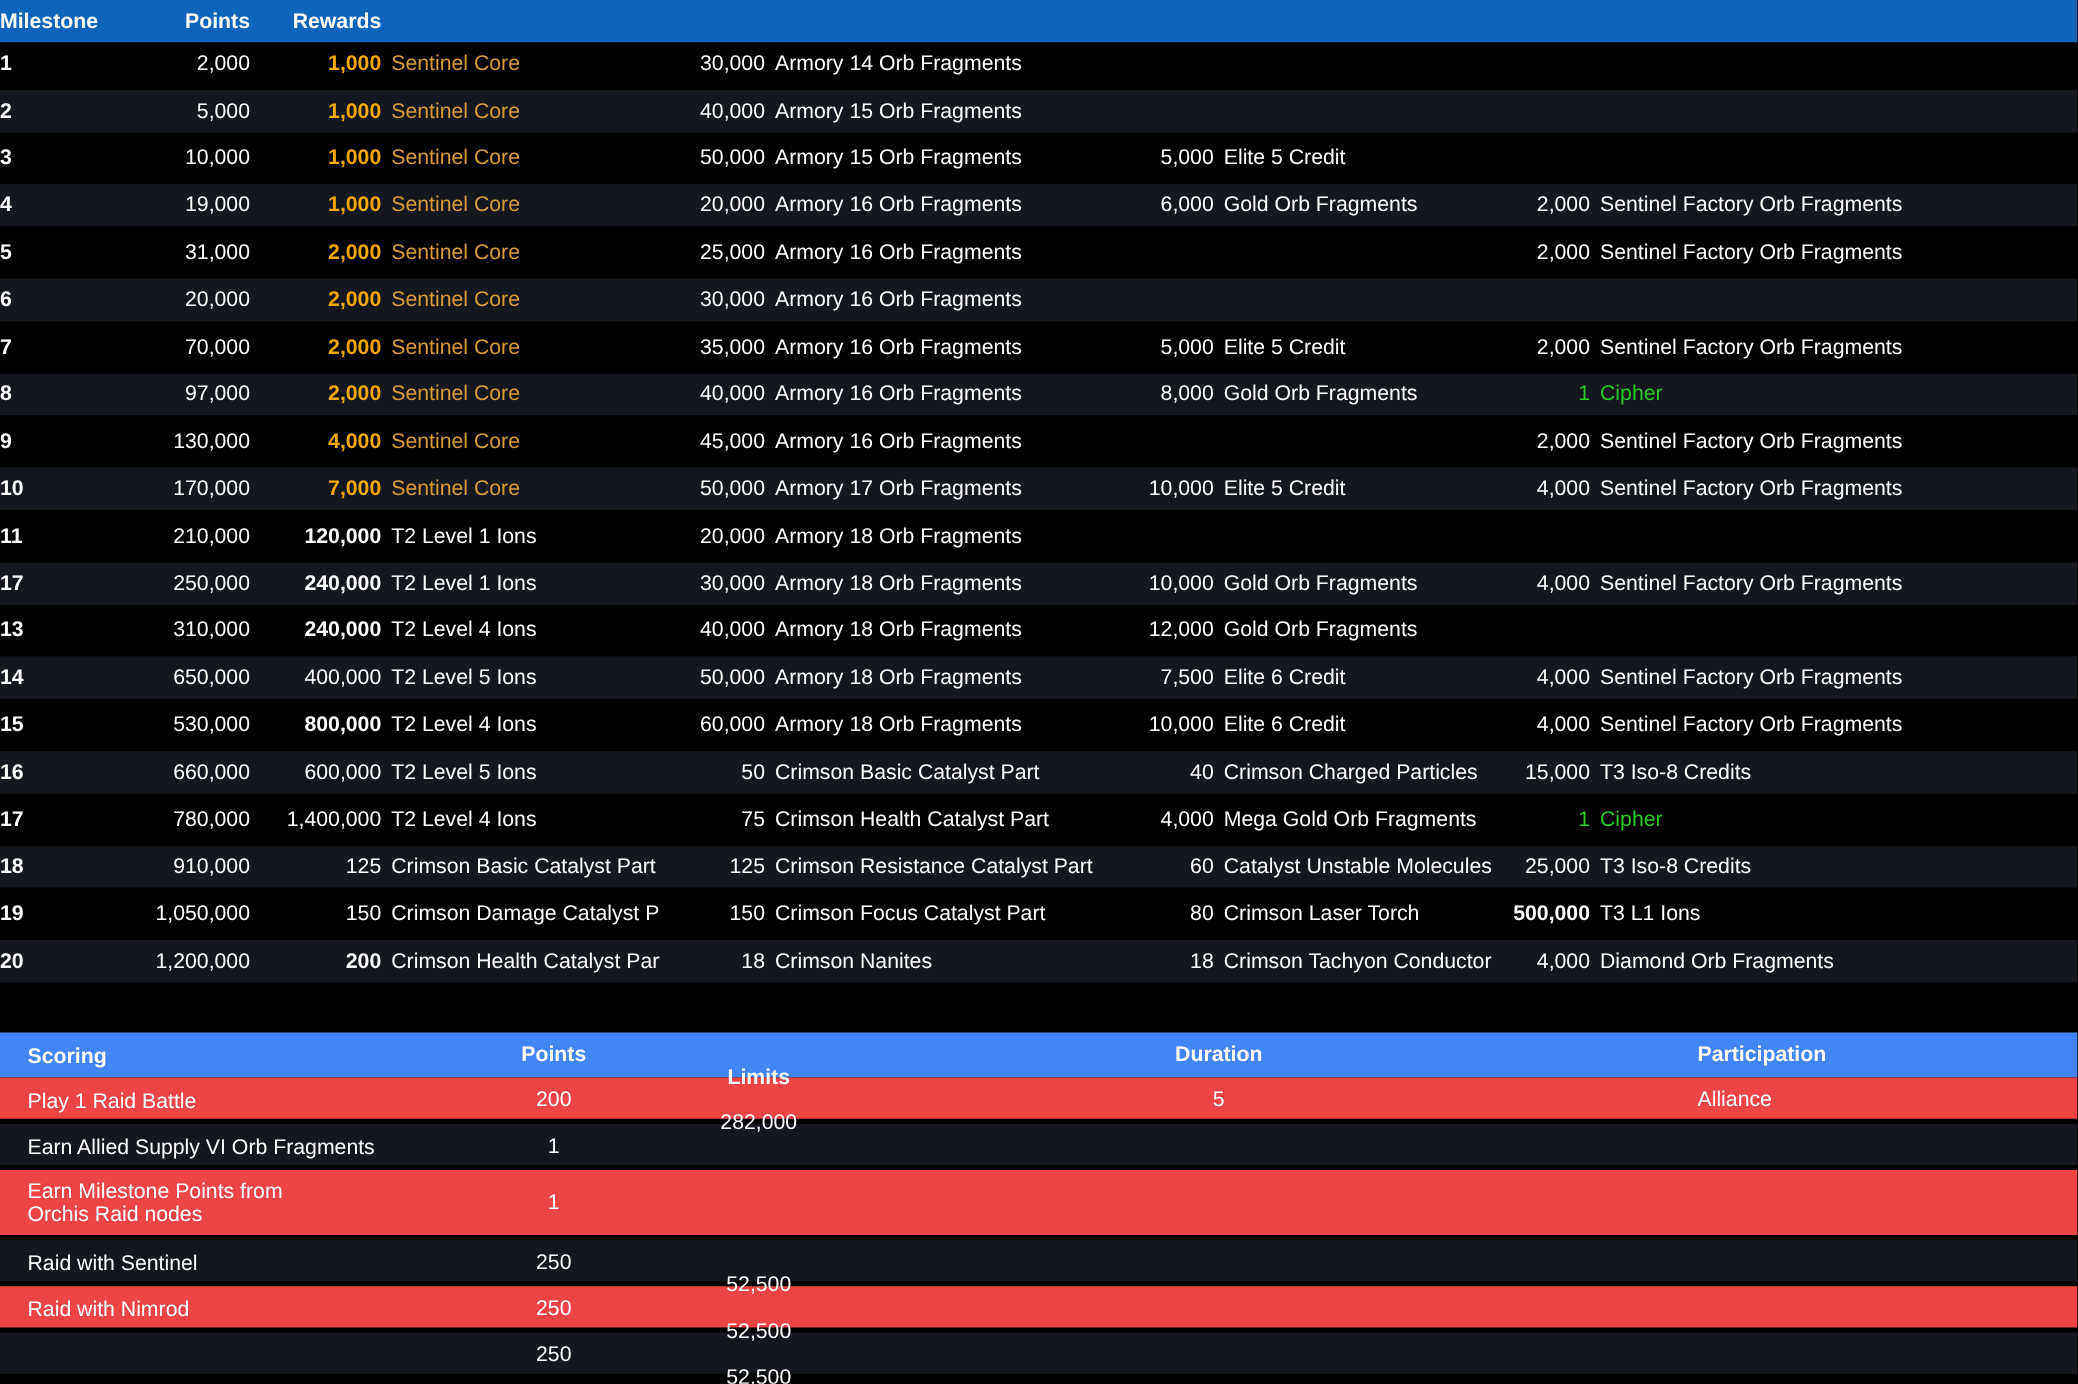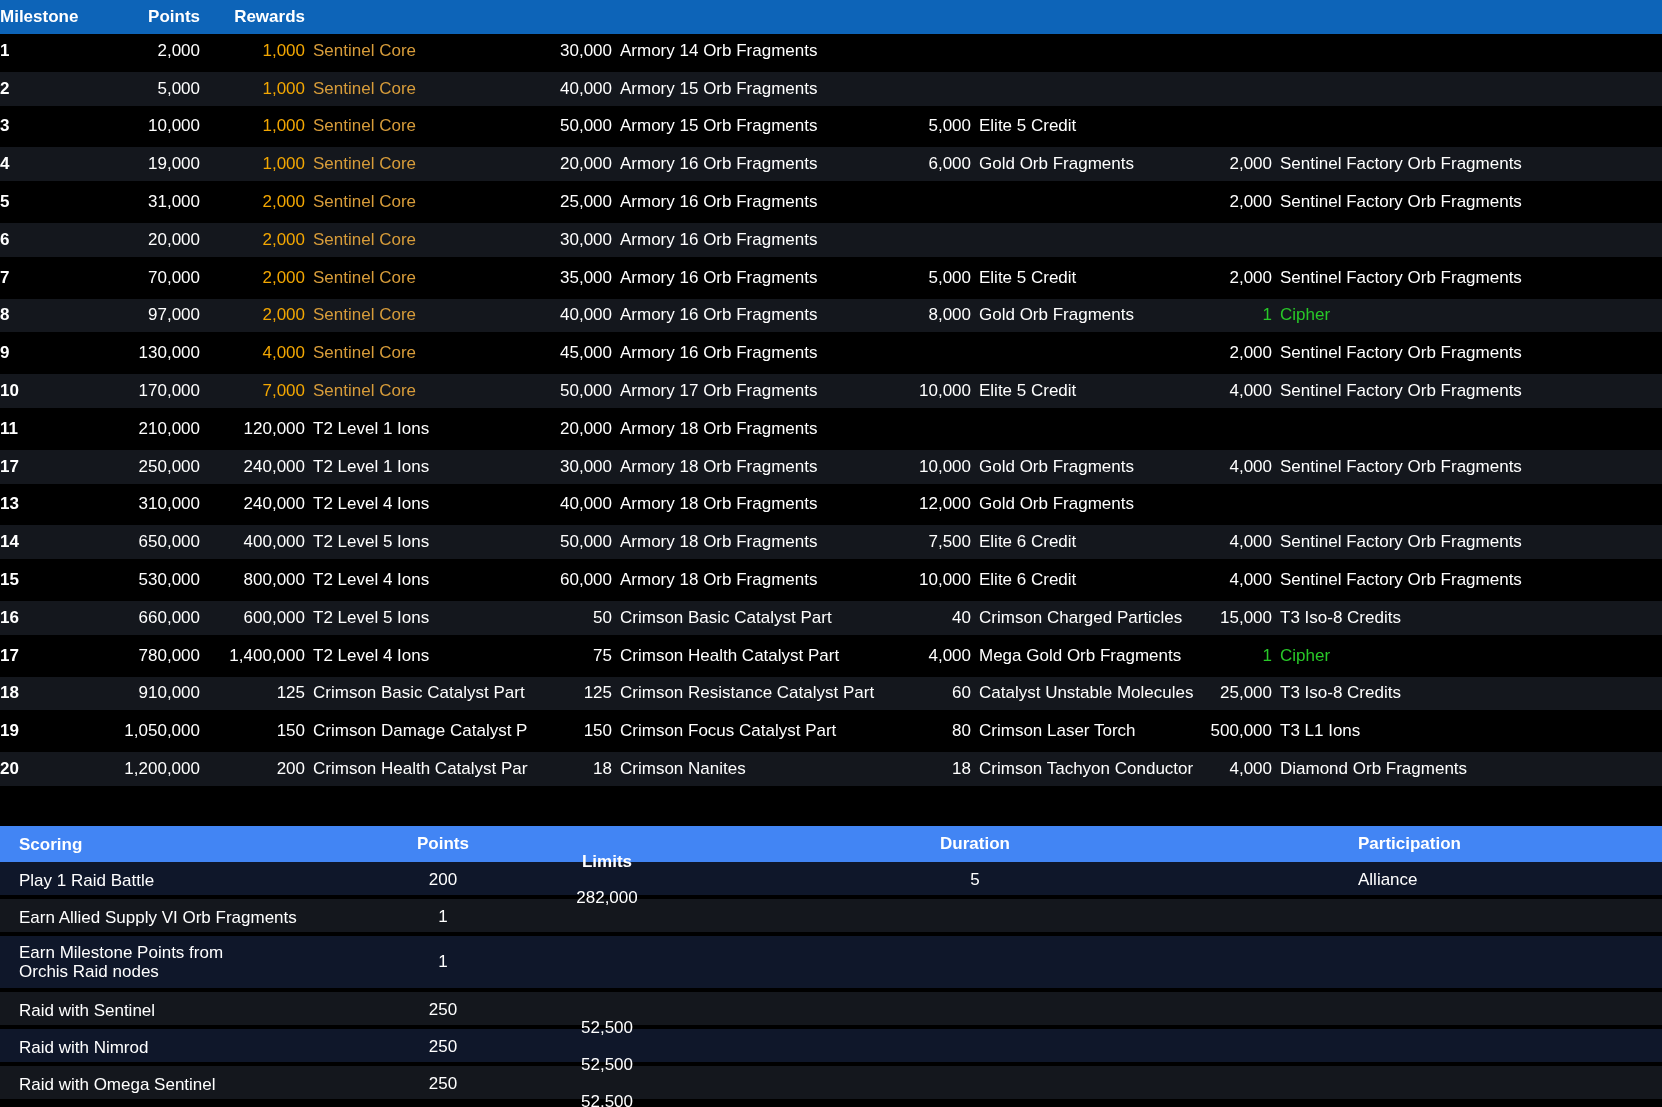--- a/index.html
+++ b/index.html
@@ -15,32 +15,32 @@
   }
   .grid-s{
     display:grid;
     grid-template-columns:400px 86px 60px 122px 247px 120px 323px 304px;
     align-items:center;
   }
   .m-header{height:34px;background:var(--header-blue);font-weight:bold;}
   .s-header{height:36px;background:var(--scoring-blue);font-weight:bold;margin-top:40px;}
   .m-row{height:33.8px;margin-bottom:4px;background:#000;}
   .m-row.alt{background:var(--row-alt);}
-  .s-row{height:33px;margin-bottom:4px;background:#0f172a;}
+  .s-row{height:33px;margin-bottom:4px;background:#ef4444;}
   .s-row.alt{background:var(--row-alt);}
   .s-row.tall{height:52px;}
   .c-m{text-align:left;font-weight:bold;}
   .c-p{text-align:right;padding-right:5px;}
   .c-q{text-align:right;white-space:nowrap;}
   .c-n{text-align:left;padding-left:8px;white-space:nowrap;overflow:hidden;}
-  .b{font-weight:normal;}
+  .b{font-weight:bold;}
   .gold-q{color:var(--gold-qty);}
   .gold-n{color:var(--gold-name);}
   .green{color:var(--green);}
-  .sc-name{grid-column:1;padding-left:6px;white-space:pre-line;line-height:19px;margin-left:13px;}
+  .sc-name{grid-column:1;padding-left:22px;white-space:pre-line;line-height:19px;}
   .sc-points{grid-column:2;text-align:center;}
   .sc-limits{grid-column:4;text-align:center;margin-top:36px;}
   .sc-duration{grid-column:6;text-align:center;}
   .sc-part{grid-column:8;text-align:left;}
   .cell{min-height:1px;}
 </style>
 </head>
 <body>
 
 <div>
@@ -332,20 +332,19 @@
         <div class="sc-part cell"></div>
       </div>
       <div class="grid-s s-row">
         <div class="sc-name cell">Raid with Nimrod</div>
         <div class="sc-points cell">250</div>
         <div class="sc-limits cell">52,500</div>
         <div class="sc-duration cell"></div>
         <div class="sc-part cell"></div>
       </div>
       <div class="grid-s s-row alt">
-        <div class="sc-name cell">Raid with Omega Sentinel</div>
         <div class="sc-points cell">250</div>
         <div class="sc-limits cell">52,500</div>
         <div class="sc-duration cell"></div>
         <div class="sc-part cell"></div>
       </div>
     </div>
 </div>
 
 </body></html>

